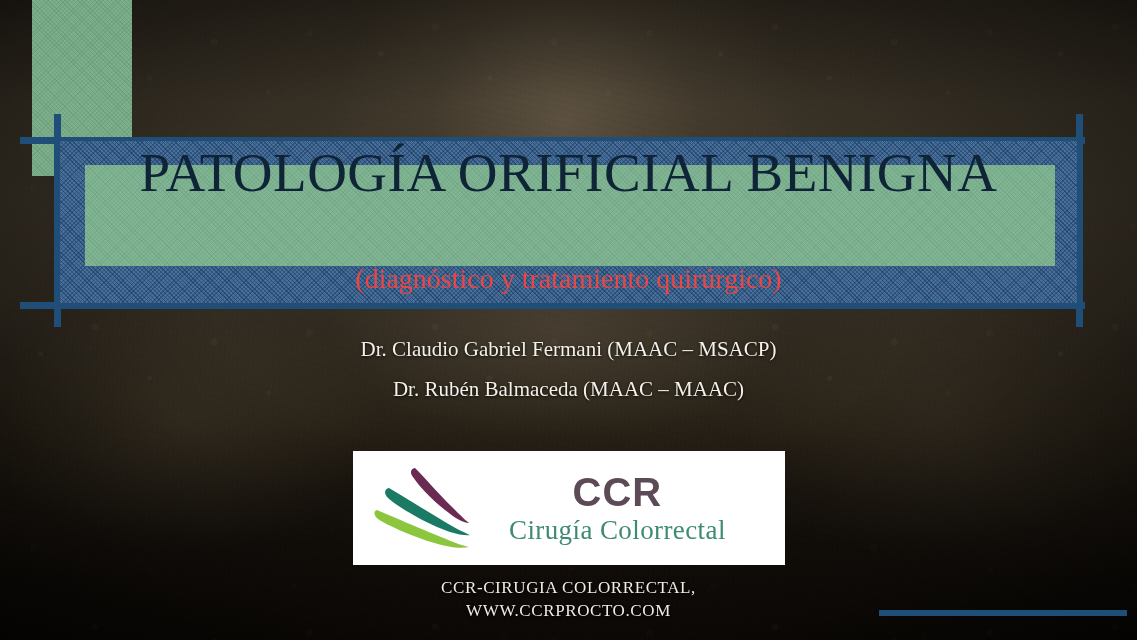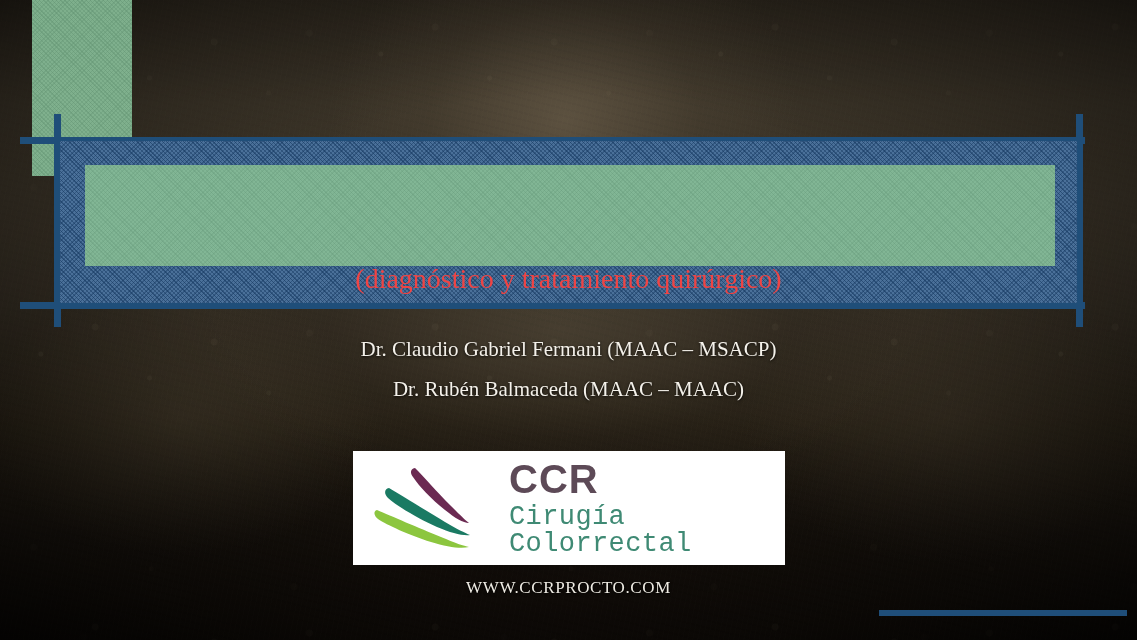--- a/index.html
+++ b/index.html
@@ -181,38 +181,39 @@
     height: 114px;
     background: #ffffff;
     overflow: hidden;
   }
   .logo-inner {
     position: absolute;
     inset: 0;
     display: flex;
     align-items: center;
     padding-left: 18px;
+    text-align: center;
   }
   .logo-mark { width: 132px; height: 92px; flex: 0 0 auto; }
   .logo-words {
     margin-left: 6px;
     display: flex;
     flex-direction: column;
     justify-content: center;
     line-height: 1;
   }
   .logo-ccr {
     font-family: "Liberation Sans", "DejaVu Sans", sans-serif;
     font-size: 40px;
     font-weight: bold;
     letter-spacing: 1px;
     color: #5d4a57;
   }
   .logo-tag {
-    font-family: Liberation Mono, monospace;
+    font-family: Liberation Serif, serif;
     font-size: 27px;
     letter-spacing: 0.4px;
     color: #3f8a74;
     margin-top: 5px;
   }
 
   
   .footer {
     position: absolute;
     left: 0;
@@ -239,20 +240,21 @@
   <div class="green-bar"></div>
 
   <div class="rule rule-h-top"></div>
   <div class="rule rule-h-bot"></div>
   <div class="rule rule-v-left"></div>
   <div class="rule rule-v-right"></div>
 
   <div class="title-band"></div>
   <div class="title-plate"></div>
 
+  <h1 class="title-text">PATOLOGÍA ORIFICIAL BENIGNA</h1>
   <p class="subtitle-text">(diagnóstico y tratamiento quirúrgico)</p>
 
   <div class="authors">
     <span class="line">Dr. Claudio Gabriel Fermani (MAAC – MSACP)</span>
     <span class="line">Dr. Rubén Balmaceda (MAAC – MAAC)</span>
   </div>
 
   <div class="logo-card">
     <div class="logo-inner">
       <svg class="logo-mark" viewBox="0 0 132 92">
@@ -261,18 +263,19 @@
         <path d="M6 48 C20 54, 48 66, 70 75 C84 81, 93 84, 98 85 C90 87, 76 85, 60 80 C38 73, 16 63, 7 57 C3 54, 2 49, 6 48 Z" fill="#8CC63F"></path>
       </svg>
       <div class="logo-words">
         <div class="logo-ccr">CCR</div>
         <div class="logo-tag">Cirugía Colorrectal</div>
       </div>
     </div>
   </div>
 
   <div class="footer">
+    <span class="line">CCR-CIRUGIA COLORRECTAL,</span>
     <span class="line">WWW.CCRPROCTO.COM</span>
   </div>
 
   <div class="rule rule-bottom-right"></div>
 
 </div>
 
 </body></html>

